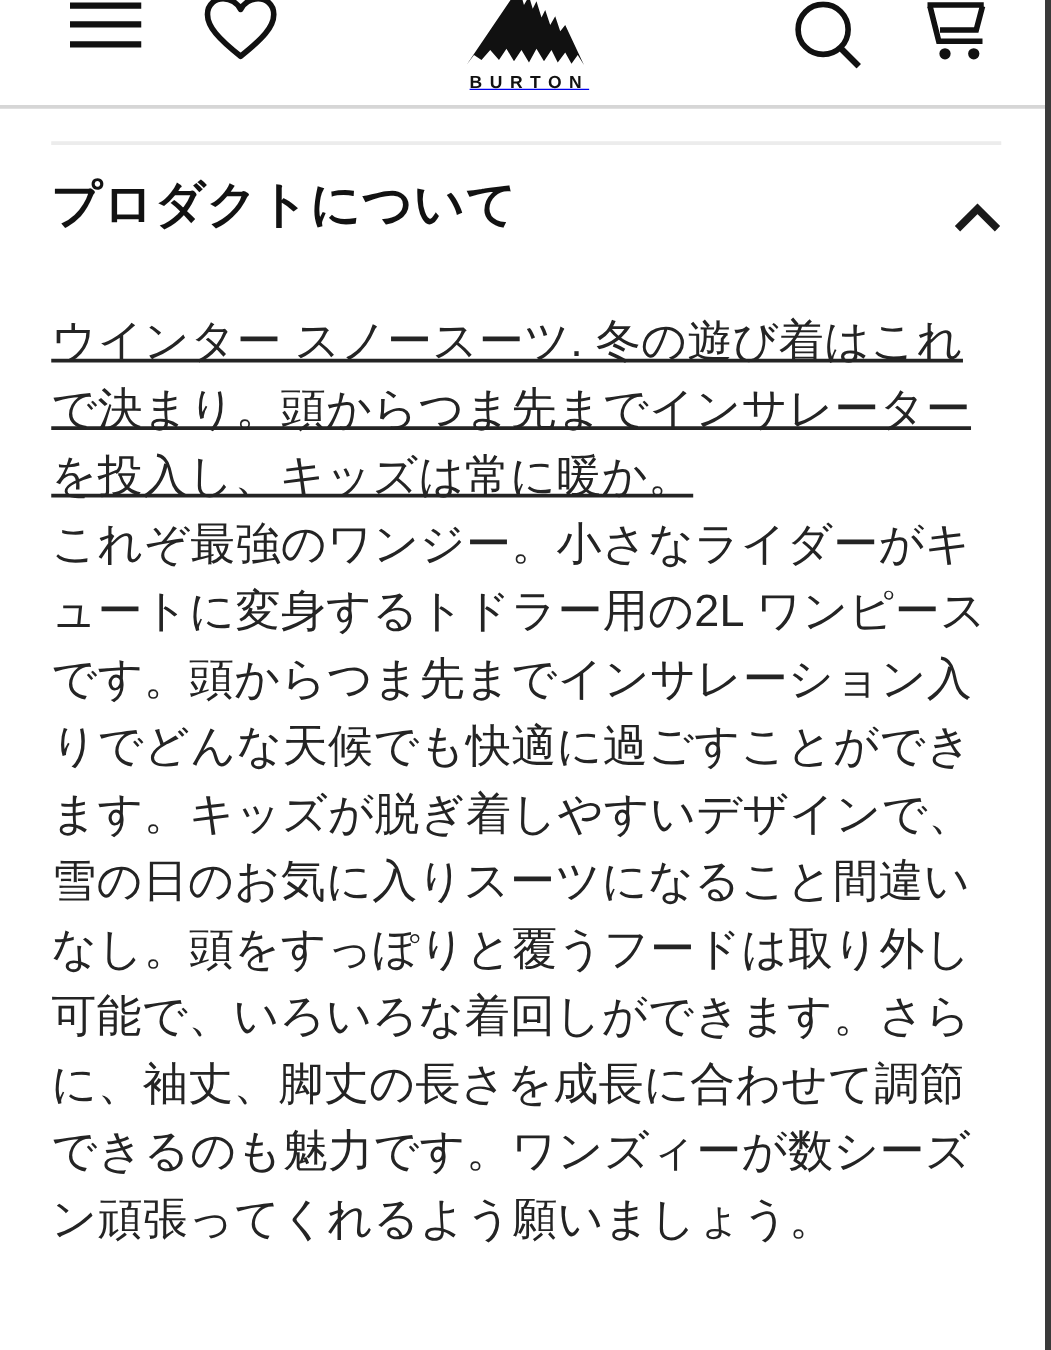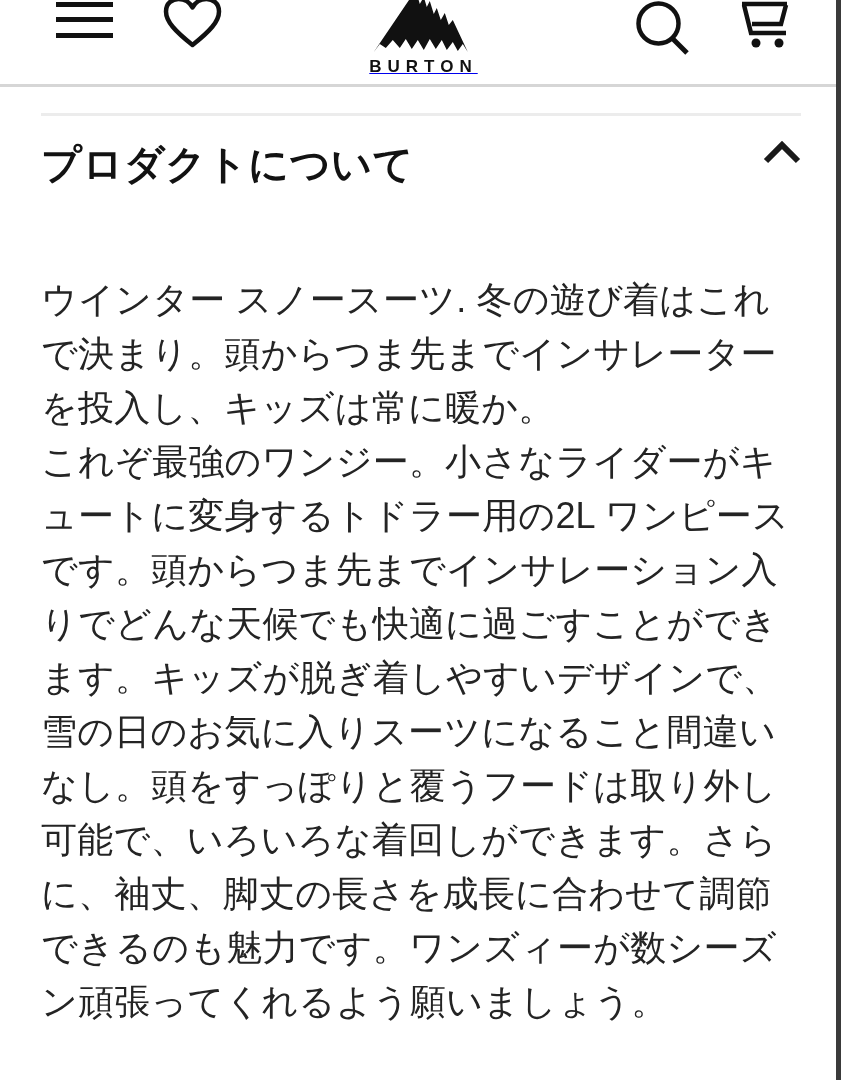--- a/index.html
+++ b/index.html
@@ -42,36 +42,36 @@
 
   .logo {
     position: absolute;
     left: 50%; top: -2px;
     transform: translateX(-50%);
     display: flex; flex-direction: column; align-items: center;
     text-align: center;
   }
   .logo .wordmark {
     margin-top: 5px;
-    font-size: 17px;
+    font-size: 14px;
     font-weight: 700;
     letter-spacing: 6px;
     padding-left: 6px; 
     color: #111;
   }
 
   
   .accordion {
     margin: 26px 40px 0 41px;
     border-top: 3px solid #ececec;
   }
   .accordion-header {
     background: none; border: 0; padding: 0;
     width: 100%;
-    display: flex; align-items: flex-start; justify-content: space-between;
+    display: flex; align-items: flex-end; justify-content: space-between;
     padding-top: 24px;
     cursor: pointer;
     text-align: left;
   }
   .accordion-title {
     font-size: 40px;
     line-height: 48px;
     font-weight: 700;
     color: #121212;
     letter-spacing: 0.5px;
@@ -80,21 +80,21 @@
   .accordion-body { padding: 0; }
   .accordion-body p {
     margin: 0;
     font-size: 36px;
     line-height: 54px;
     color: #242424;
     letter-spacing: 0.2px;
     word-break: break-all;
     overflow-wrap: break-word;
   }
-  .accordion-body p:first-child { margin-top: 85px; }
+  .accordion-body p:first-child { margin-top: 58px; text-decoration: underline; }
   .accordion-body p + p { }
 
   
   .edge-strip {
     position: absolute;
     top: 0; right: 0;
     width: 5px; height: 1080px;
     background: #3a3a3a;
   }
 

